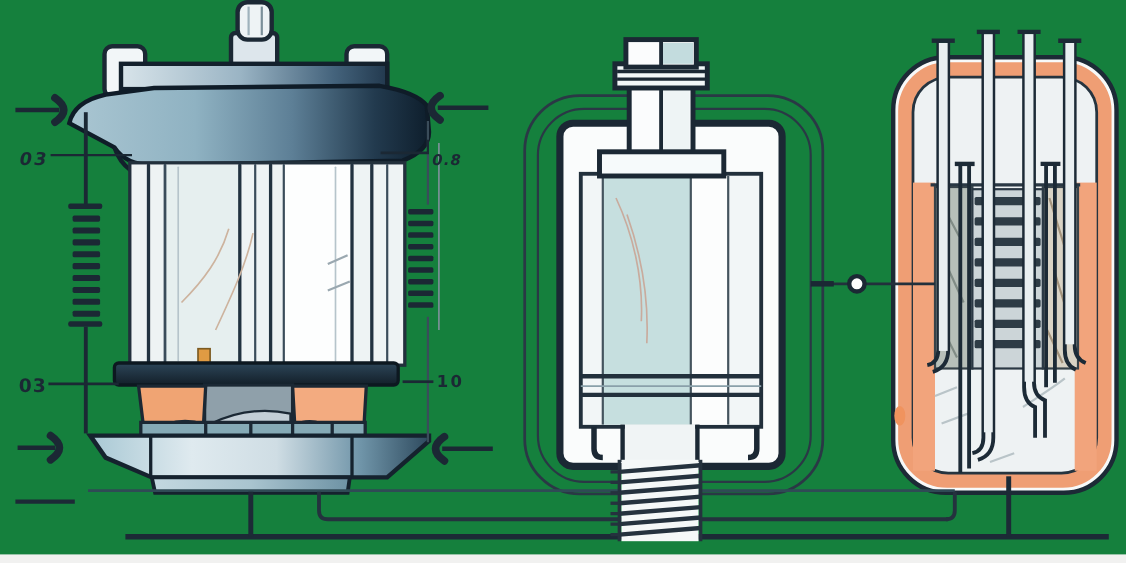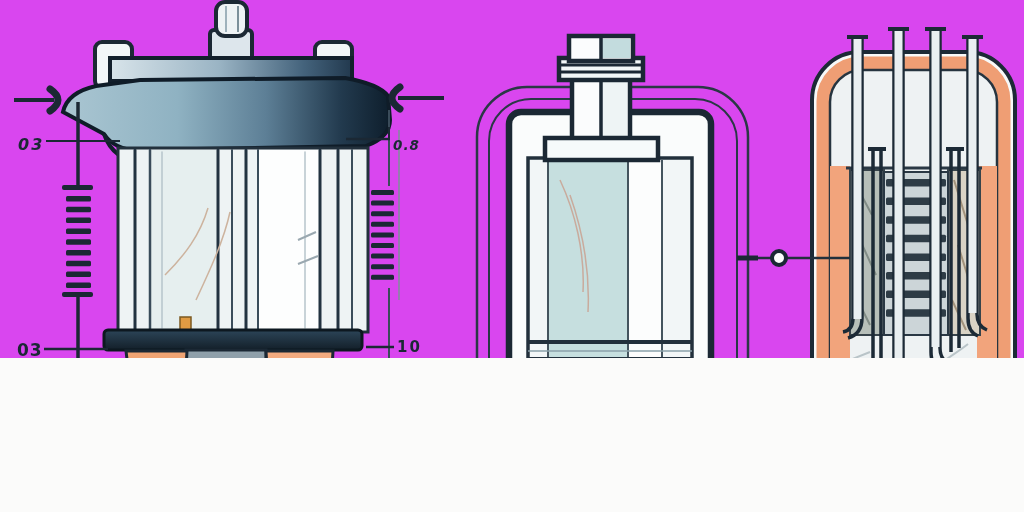--- a/index.html
+++ b/index.html
@@ -1,16 +1,16 @@
 <!DOCTYPE html>
 <html><head>
 <meta charset="utf-8">
 <style>
   html,body{margin:0;padding:0;background:#fbfbfa;}
-  .stage{position:relative;width:1024px;height:358px;background:#d946ef;overflow:hidden;
+  .stage{position:relative;width:1024px;height:512px;background:#15803d;overflow:hidden;
          font-family:"DejaVu Sans", sans-serif;}
   svg{display:block}
   text{font-family:"DejaVu Sans", sans-serif;font-weight:bold;fill:#1b2834;}
 </style>
 </head>
 <body>
 
 <div class="stage">
 <svg width="1024" height="512" viewBox="0 0 1024 512">
   <defs>

